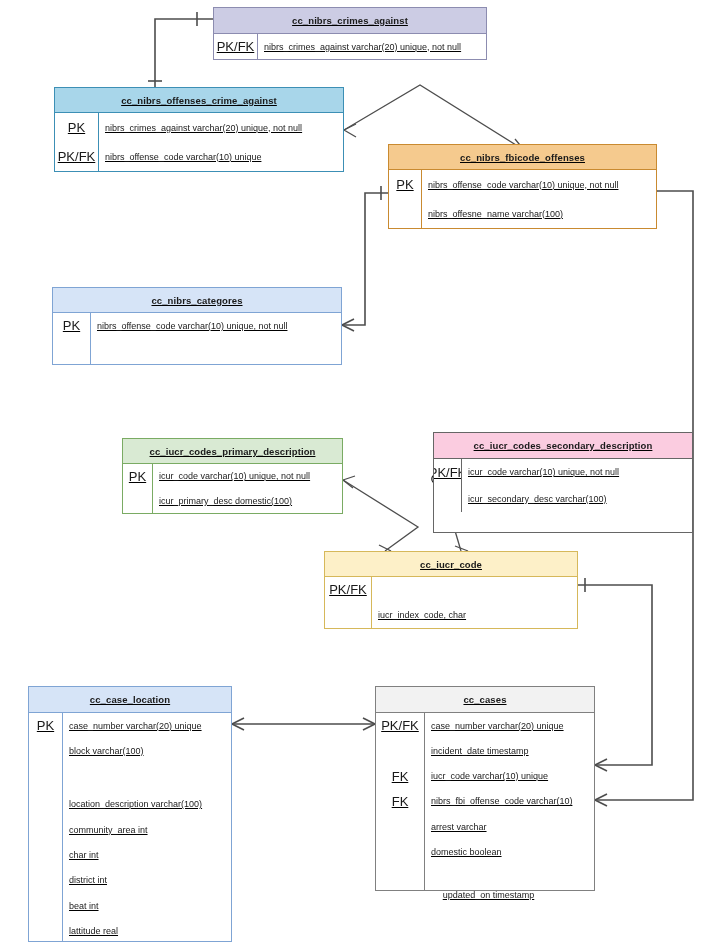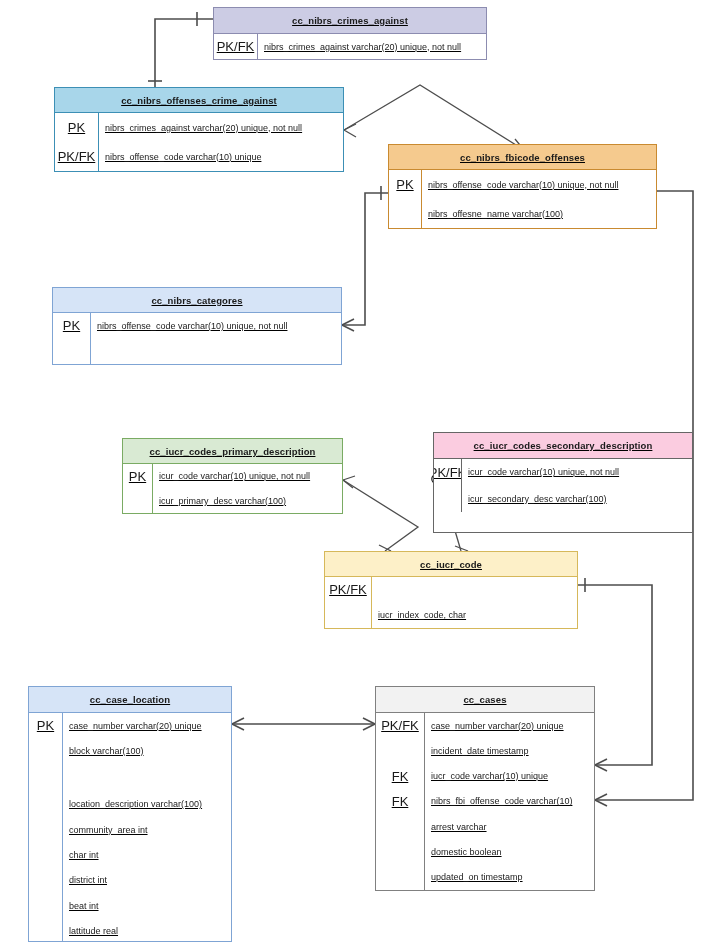--- a/index.html
+++ b/index.html
@@ -130,21 +130,21 @@
       </div>
       <div class="entity" style="left: 122px; top: 438px; width: 221px; height: 76px; border-color: rgb(122, 171, 99);">
         <div class="ent-title" style="height: 25px; background: rgb(217, 234, 211); border-bottom: 1px solid rgb(122, 171, 99);">cc_iucr_codes_primary_description</div>
         <div class="ent-body" style="height: 49px;">
           <div class="attr-row" style="height: 24.5px;">
             <div class="attr-key" style="width: 29px; height: 24.5px;">PK</div>
             <div class="attr-name" style="height: 24.5px;">icur_code varchar(10) unique, not null</div>
           </div>
           <div class="attr-row" style="height: 24.5px;">
             <div class="attr-key" style="width: 29px; height: 24.5px;"></div>
-            <div class="attr-name" style="height: 24.5px;">icur_primary_desc varchar(100)</div>
+            <div class="attr-name" style="height: 24.5px;">icur_primary_desc domestic(100)</div>
           </div>
           <div class="vdiv" style="left: 29px; background: rgb(122, 171, 99);"></div>
         </div>
       </div>
       <div class="entity" style="left: 433px; top: 432px; width: 260px; height: 101px; border-color: rgb(102, 102, 102);">
         <div class="ent-title" style="height: 26px; background: rgb(251, 204, 224); border-bottom: 1px solid rgb(102, 102, 102);">cc_iucr_codes_secondary_description</div>
         <div class="ent-body" style="height: 53px;">
           <div class="attr-row" style="height: 26.5px;">
             <div class="attr-key" style="width: 27px; height: 26.5px;">PK/FK</div>
             <div class="attr-name" style="height: 26.5px;">icur_code varchar(10) unique, not null</div>
@@ -231,21 +231,21 @@
             <div class="attr-name" style="height: 25.2857px;">nibrs_fbi_offense_code varchar(10)</div>
           </div>
           <div class="attr-row" style="height: 25.2857px;">
             <div class="attr-key" style="width: 48px; height: 25.2857px;"></div>
             <div class="attr-name" style="height: 25.2857px;">arrest varchar</div>
           </div>
           <div class="attr-row" style="height: 25.2857px;">
             <div class="attr-key" style="width: 48px; height: 25.2857px;"></div>
             <div class="attr-name" style="height: 25.2857px;">domestic boolean</div>
           </div>
-          <div class="attr-row" style="height: 25.2857px;">
+          <div class="attr-row" style="height: 25.2857px; flex-direction: column;">
             <div class="attr-key" style="width: 48px; height: 25.2857px;"></div>
             <div class="attr-name" style="height: 25.2857px;">updated_on timestamp</div>
           </div>
           <div class="vdiv" style="left: 48px; background: rgb(128, 128, 128);"></div>
         </div>
       </div>
     </div>
 </div>
 
 </body></html>

